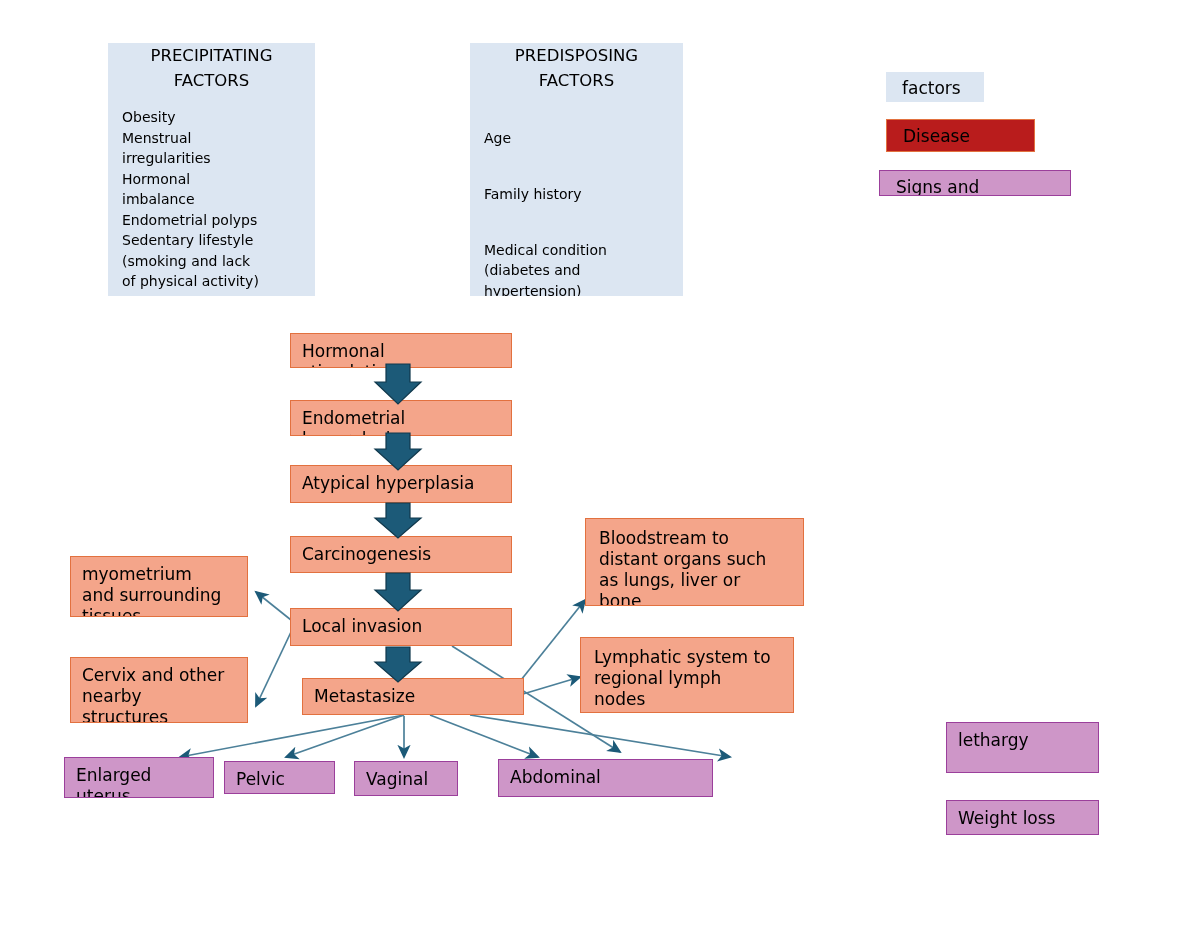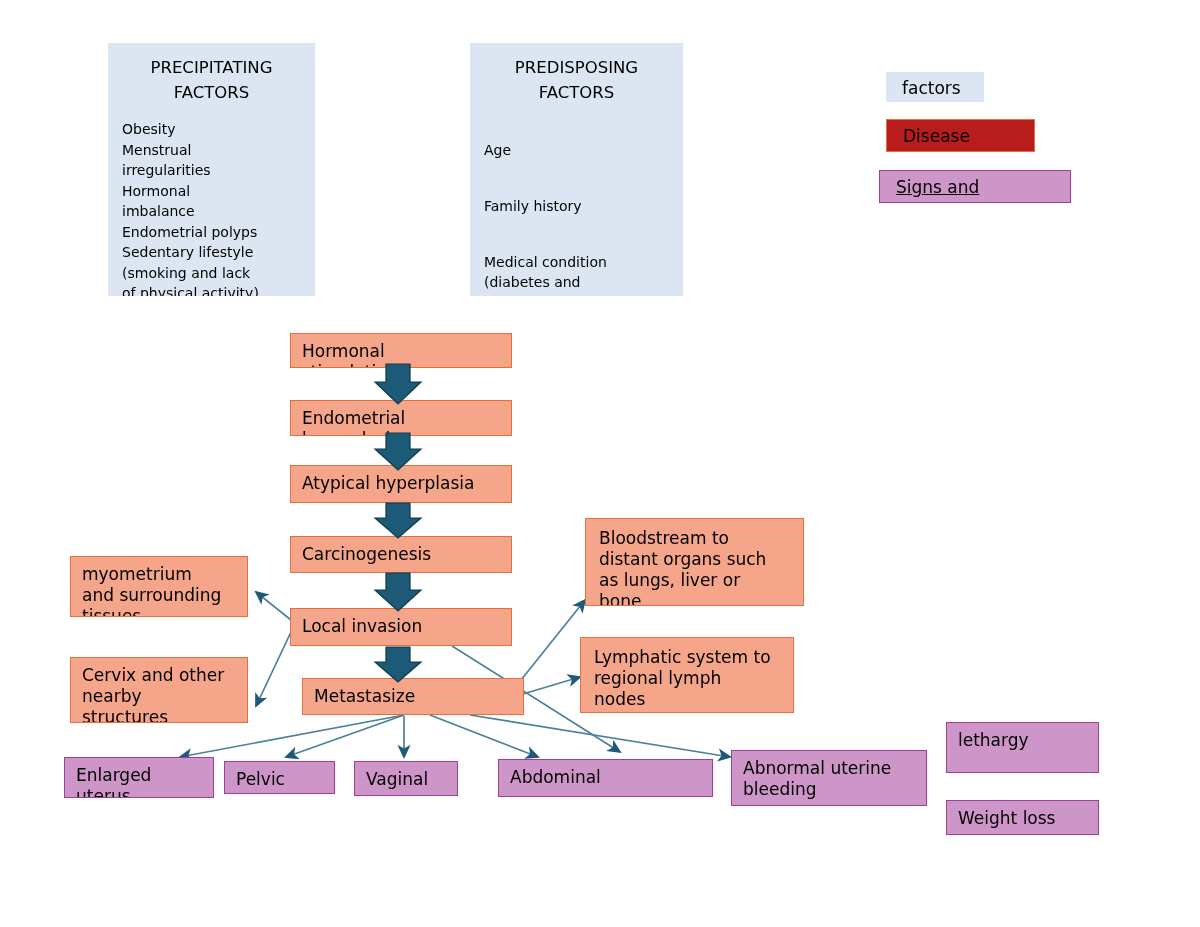--- a/index.html
+++ b/index.html
@@ -31,21 +31,20 @@
   
   .panel-blue {
     background: #dce6f2;
     border: none;
     padding: 0;
   }
   .panel-title {
     text-align: center;
     font-size: 16.5px;
     line-height: 25px;
-    padding-top: 12px;
     white-space: pre-line;
   }
   .panel-body {
     font-size: 14px;
     line-height: 20.5px;
     padding: 14px 14px 0 14px;
     white-space: pre-line;
   }
   .panel-body.spaced {
     line-height: 20.5px;
@@ -178,21 +177,21 @@
 hypertension)</div>
     </div>
   </div>
 
   <div class="node legend-blue" style="left:886px; top:72px; width:98px; height:30px;">
     <div class="legend-label">factors</div>
   </div>
   <div class="node legend-salmon" style="left:886px; top:119px; width:149px; height:33px;">
     <div class="legend-label">Disease</div>
   </div>
-  <div class="node legend-purple" style="left:879px; top:170px; width:192px; height:33px;text-decoration:underline;">
+  <div class="node legend-purple" style="left:879px; top:170px; width:192px; height:26px;">
     <div class="legend-label">Signs and</div>
   </div>
 
   <div class="node box-salmon" style="left:290px; top:333px; width:222px; height:35px;">
     <div class="box-text">Hormonal
 stimulation</div>
   </div>
 
   <div class="node box-salmon" style="left:290px; top:400px; width:222px; height:36px;">
     <div class="box-text">Endometrial
@@ -250,24 +249,20 @@
   </div>
 
   <div class="node box-purple" style="left:354px; top:761px; width:104px; height:35px;">
     <div class="box-text">Vaginal</div>
   </div>
 
   <div class="node box-purple" style="left:498px; top:759px; width:215px; height:38px;">
     <div class="box-text">Abdominal</div>
   </div>
 
-  <div class="node box-purple" style="left:731px; top:750px; width:196px; height:56px;">
-    <div class="box-text">Abnormal uterine
-bleeding</div>
-  </div>
 
   <div class="node box-purple" style="left:946px; top:722px; width:153px; height:51px;">
     <div class="box-text">lethargy</div>
   </div>
 
   <div class="node box-purple" style="left:946px; top:800px; width:153px; height:35px;">
     <div class="box-text">Weight loss</div>
   </div>
 
 </div>

